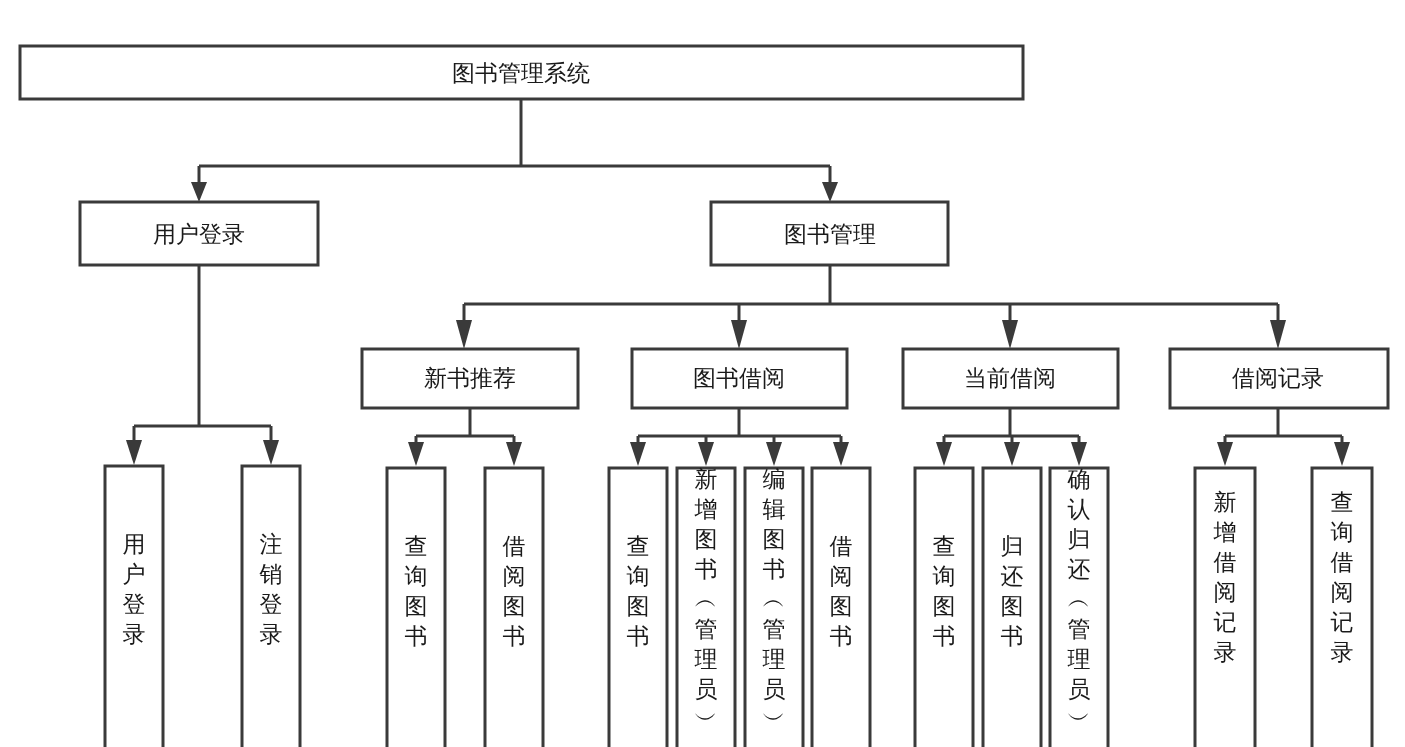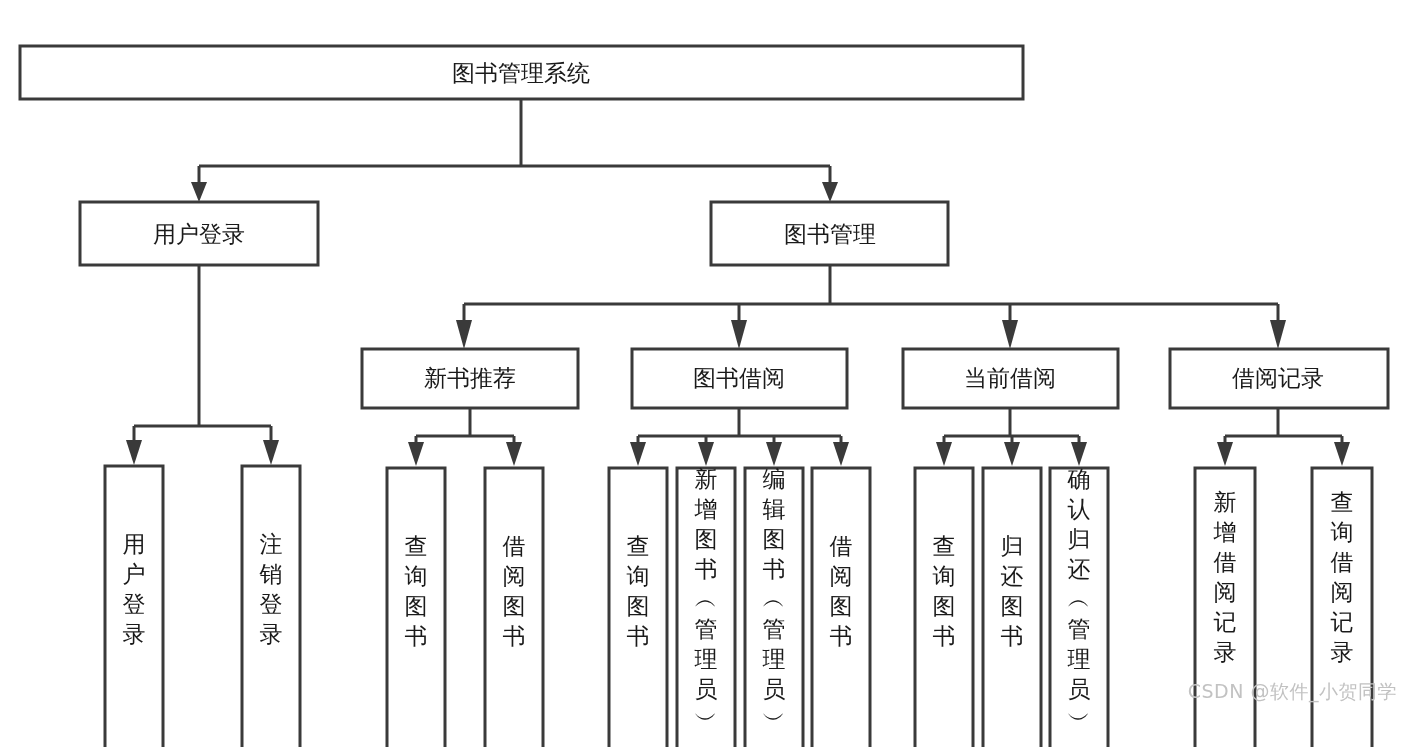--- a/index.html
+++ b/index.html
@@ -215,14 +215,13 @@
     <g>
       <rect class="node-box" x="1195" y="436" width="60" height="296"></rect>
       <text class="node-label-v" x="1225" y="478"><tspan x="1225" dy="0">新</tspan><tspan x="1225" dy="30">增</tspan><tspan x="1225" dy="30">借</tspan><tspan x="1225" dy="30">阅</tspan><tspan x="1225" dy="30">记</tspan><tspan x="1225" dy="30">录</tspan></text>
     </g>
     <g>
       <rect class="node-box" x="1312" y="436" width="60" height="296"></rect>
       <text class="node-label-v" x="1342" y="478"><tspan x="1342" dy="0">查</tspan><tspan x="1342" dy="30">询</tspan><tspan x="1342" dy="30">借</tspan><tspan x="1342" dy="30">阅</tspan><tspan x="1342" dy="30">记</tspan><tspan x="1342" dy="30">录</tspan></text>
     </g>
   </svg>
 
-  <div class="watermark">CSDN @软件_小贺同学</div>
 </div>
 
 </body></html>

